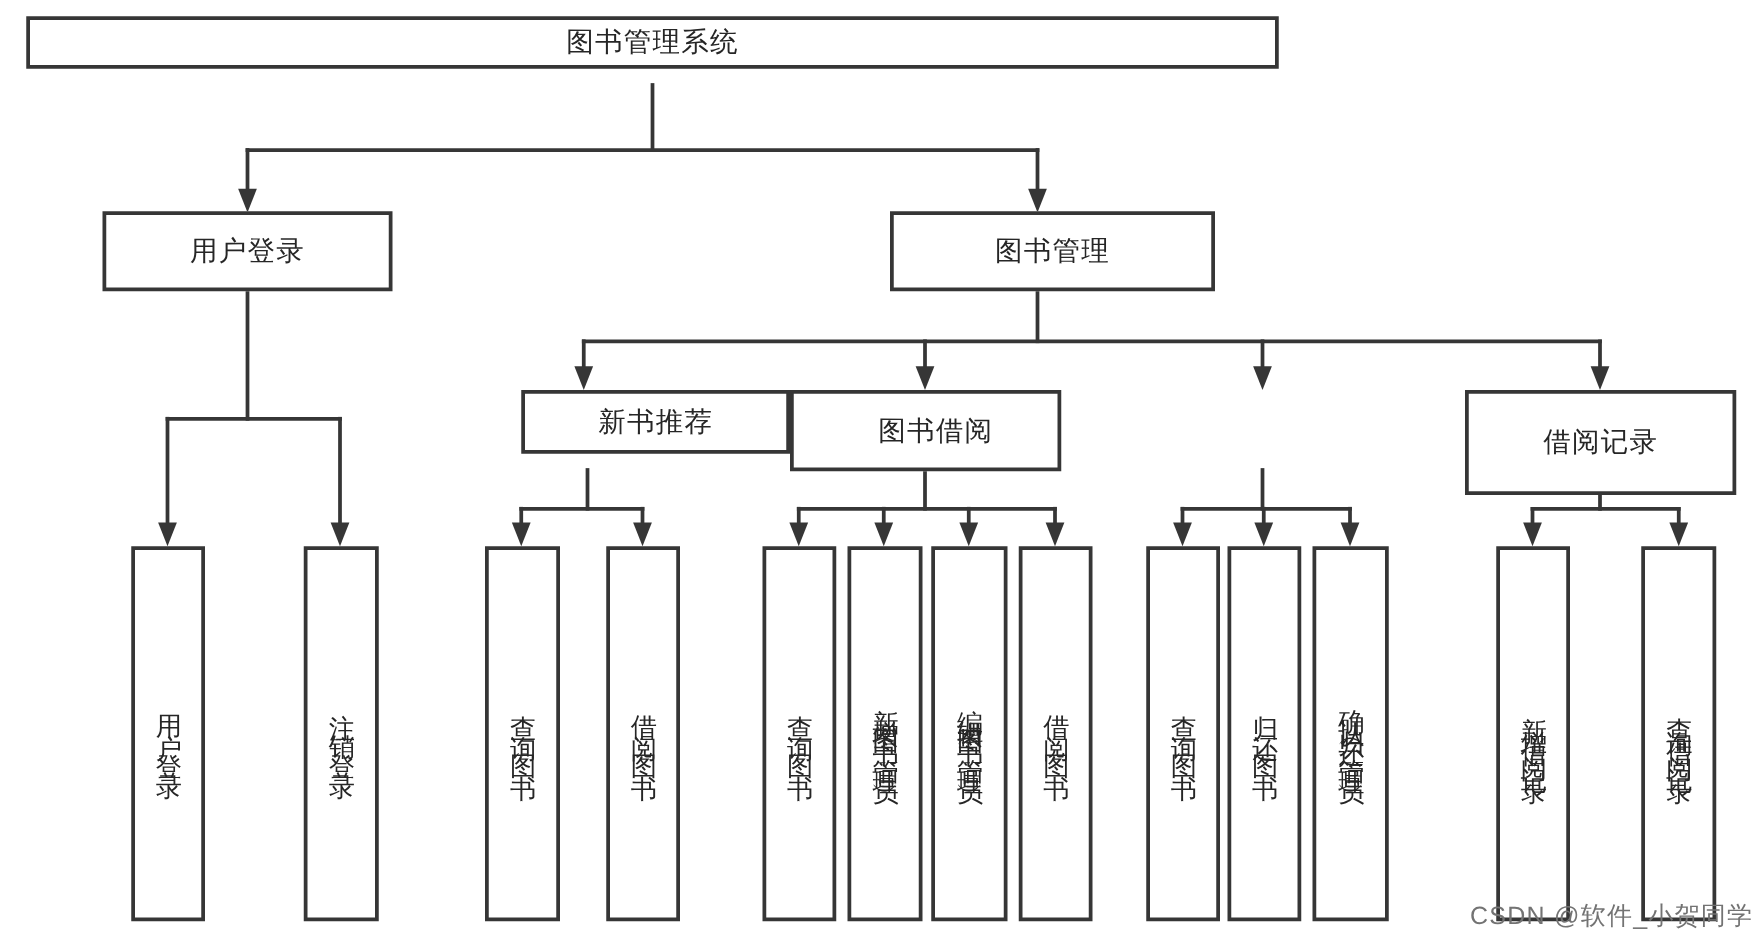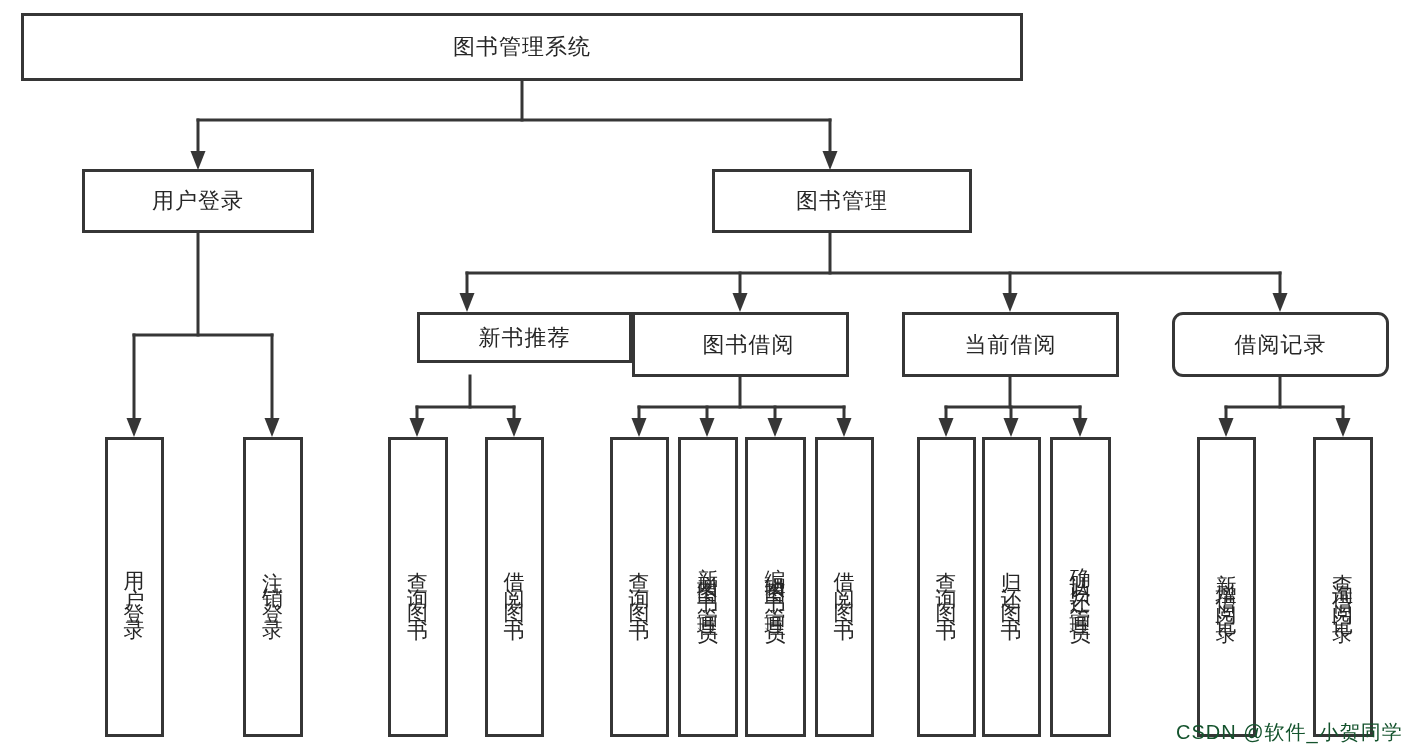--- a/index.html
+++ b/index.html
@@ -36,21 +36,21 @@
     line-height: 1;
   }
   .sp4 span { letter-spacing: 16px; }
   .sp6 span { letter-spacing: 10px; }
   .sp9 span { letter-spacing: 8px; }
   .watermark {
     position: absolute;
     left: 1176px;
     top: 719px;
     font-size: 20px;
-    color: #14532d;
+    color: #737373;
     letter-spacing: 1px;
     z-index: 6;
     white-space: nowrap;
   }
 </style>
 </head>
 <body>
 
 <div class="canvas">
 
@@ -113,41 +113,38 @@
       <polygon points="767.5,418 782.5,418 775,437"></polygon>
       <polygon points="836.5,418 851.5,418 844,437"></polygon>
       <polygon points="938.5,418 953.5,418 946,437"></polygon>
       <polygon points="1003.5,418 1018.5,418 1011,437"></polygon>
       <polygon points="1072.5,418 1087.5,418 1080,437"></polygon>
       <polygon points="1218.5,418 1233.5,418 1226,437"></polygon>
       <polygon points="1335.5,418 1350.5,418 1343,437"></polygon>
     </g>
   </svg>
 
-  <div class="node hnode" style="left:21px; top:13px; width:1002px; height:68px;">
+  <div class="node hnode" style="left:21px; top:13px; width:1002px; height:42px;">
     <span>图书管理系统</span>
   </div>
 
   <div class="node hnode" style="left:82px; top:169px; width:232px; height:64px;">
     <span>用户登录</span>
   </div>
   <div class="node hnode" style="left:712px; top:169px; width:260px; height:64px;">
     <span>图书管理</span>
   </div>
 
   <div class="node hnode" style="left:378px; top:312px; width:215px; height:51px;margin-left:39px;">
     <span>新书推荐</span>
   </div>
   <div class="node hnode" style="left:632px; top:312px; width:217px; height:65px;padding-left:16px;">
     <span>图书借阅</span>
   </div>
-  <div class="node hnode" style="left:902px; top:312px; width:217px; height:65px;">
-    <span>当前借阅</span>
-  </div>
-  <div class="node hnode" style="left:1172px; top:312px; width:217px; height:65px;border-radius:11px;">
+  <div class="node hnode" style="left:1172px; top:312px; width:217px; height:84px;">
     <span>借阅记录</span>
   </div>
 
   <div class="node vnode sp4" style="left:105px; top:437px; width:59px; height:300px;">
     <span>用户登录</span>
   </div>
   <div class="node vnode sp4" style="left:243px; top:437px; width:60px; height:300px;">
     <span>注销登录</span>
   </div>
   <div class="node vnode sp4" style="left:388px; top:437px; width:60px; height:300px;">

